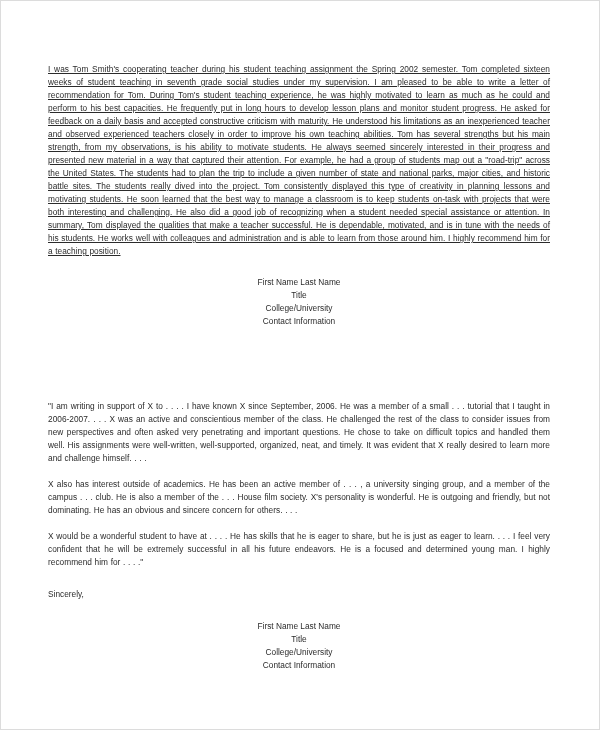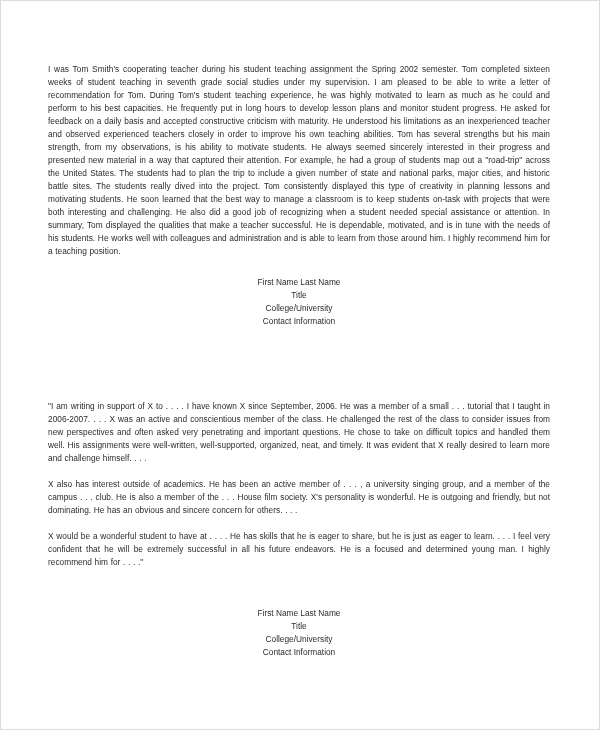--- a/index.html
+++ b/index.html
@@ -26,21 +26,21 @@
   .letter-block { width: 100%; }
   .para {
     font-size: 8.3px;
     line-height: 13.0px;
     color: #2b2b2b;
     text-align: justify;
     letter-spacing: 0.02px;
     margin: 0;
     word-spacing: 0.3px;
   }
-  .para.lead { text-align: justify; }
+  .para.lead { text-align: justify; text-decoration: underline; }
   .sig-block {
     margin-top: 18px;
   }
   .sig-line {
     font-size: 8.3px;
     line-height: 13.0px;
     color: #2b2b2b;
     margin: 0;
     text-align: center;
   }
@@ -81,20 +81,21 @@
       <div class="spacer-para"></div>
 
       <p class="para">X also has interest outside of academics.  He has been an active member of . . . , a university singing group, and a member of the campus . . . club.  He is also a member of the . . . House film society.  X's personality is wonderful.  He is outgoing and friendly, but not dominating.  He has an obvious and sincere concern for others. . . .</p>
 
       <div class="spacer-para"></div>
 
       <p class="para">X would be a wonderful student to have at . . . .  He has skills that he is eager to share, but he is just as eager to learn. . . . I feel very confident that he will be extremely successful in all his future endeavors.  He is a focused and determined young man.  I highly recommend him for . . . ."</p>
 
       <div class="closing-gap"></div>
 
+      <p class="closing">Sincerely,</p>
 
       <div class="sig-block gap-sig-top">
         <p class="sig-line">First Name Last Name</p>
         <p class="sig-line">Title</p>
         <p class="sig-line">College/University</p>
         <p class="sig-line">Contact Information</p>
       </div>
     </div>
 
   </div>

